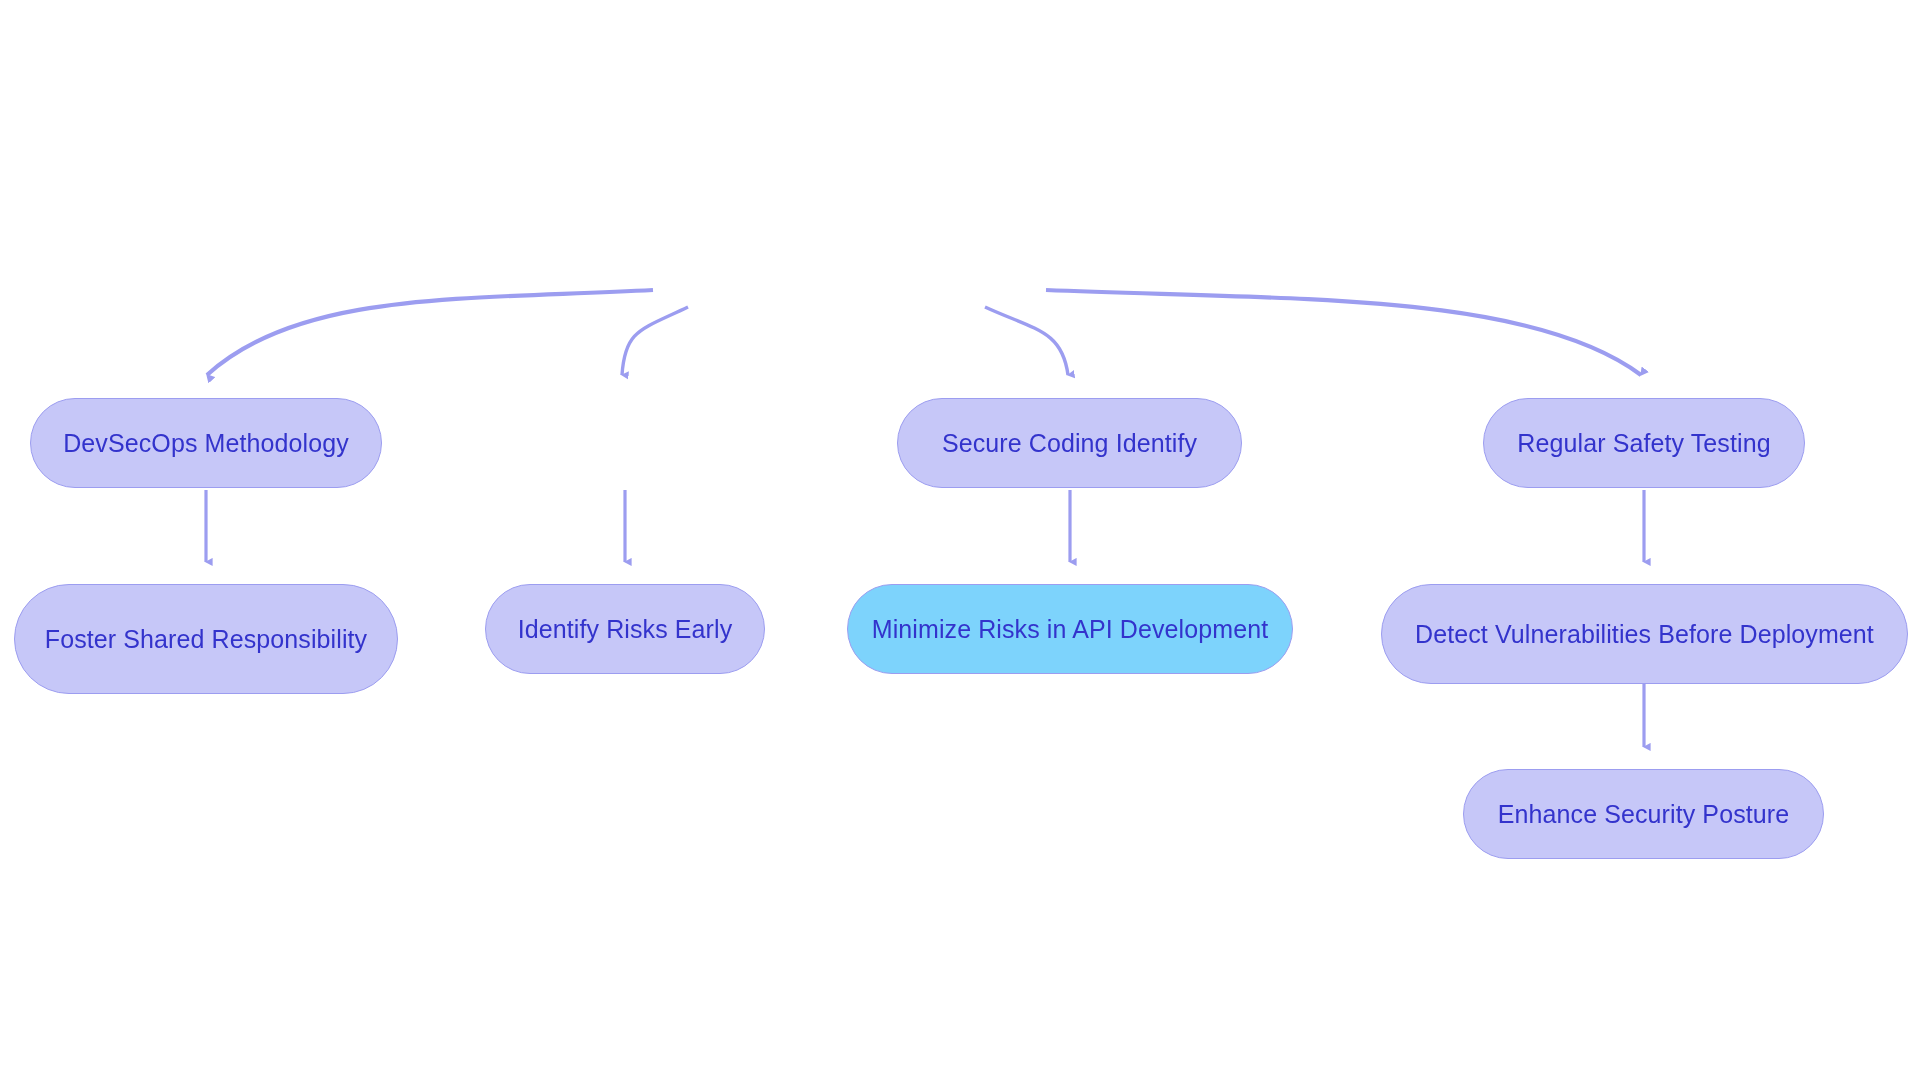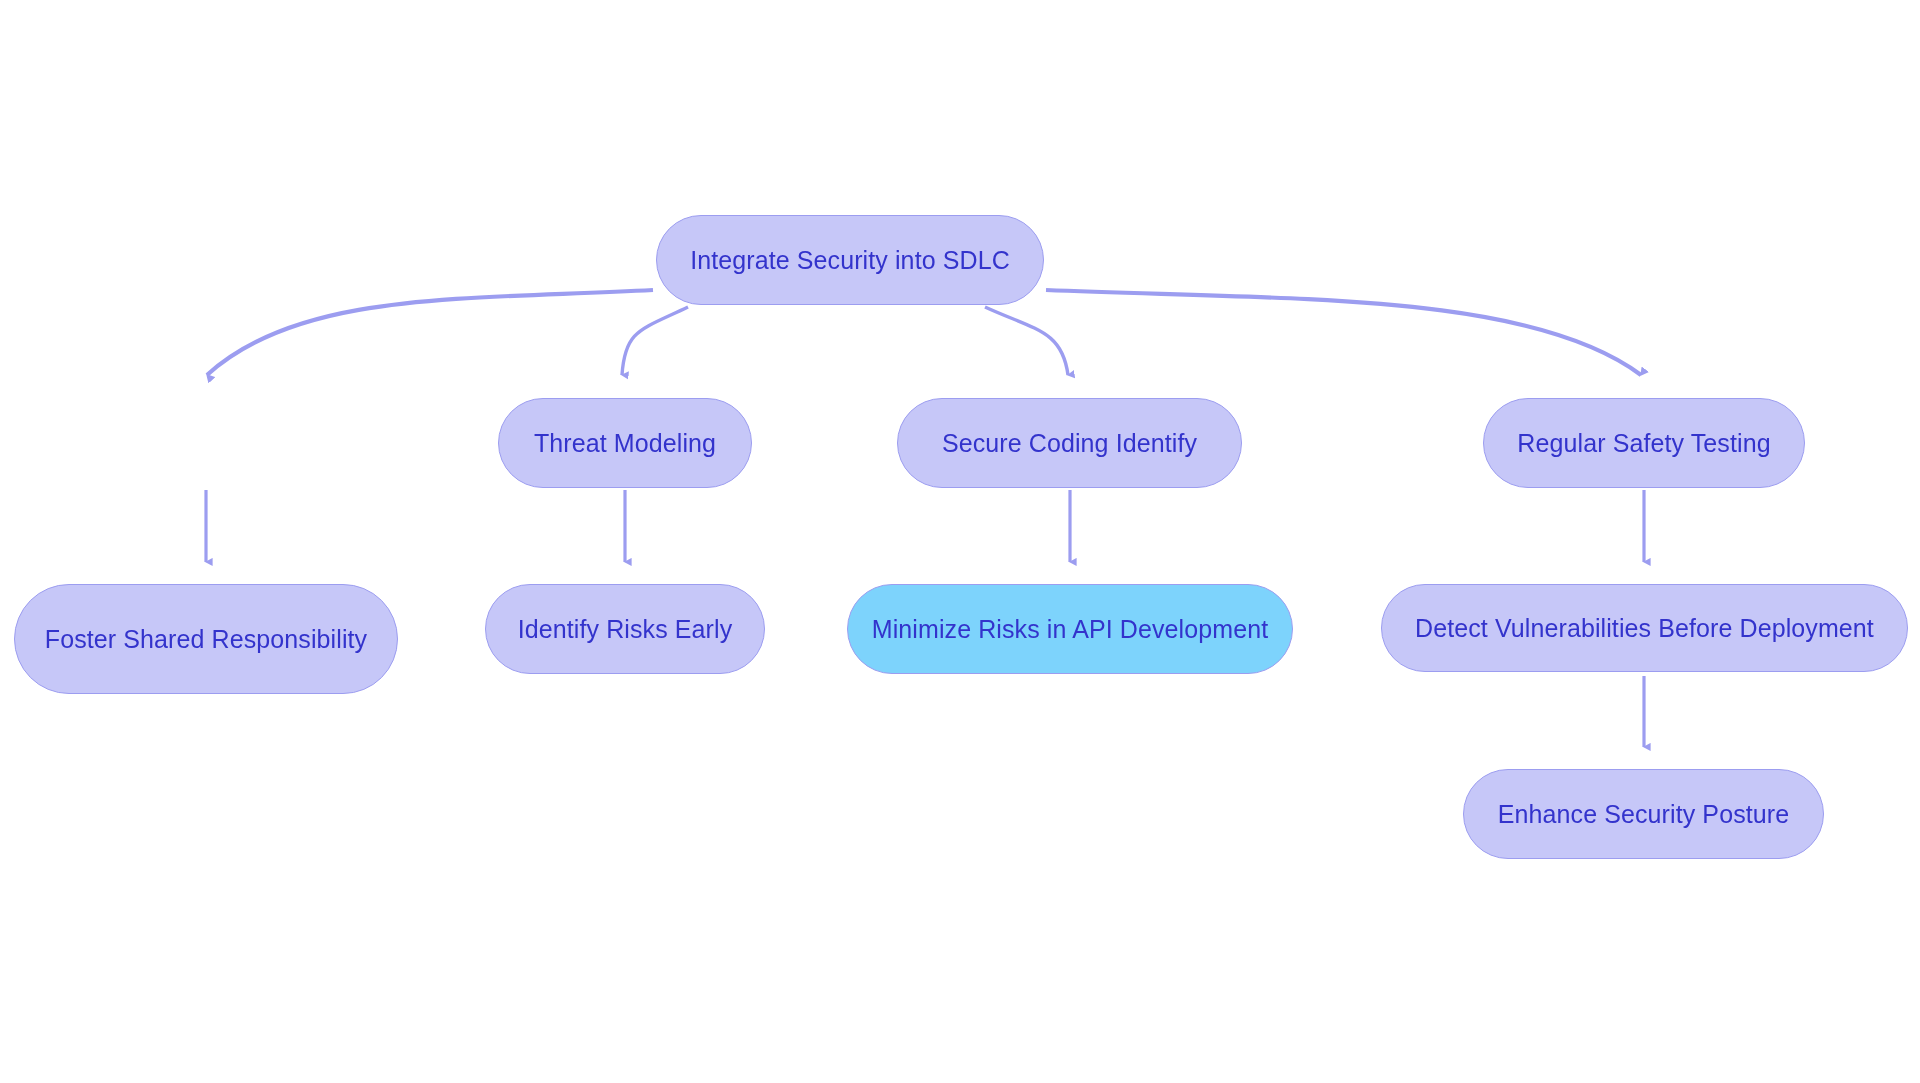--- a/index.html
+++ b/index.html
@@ -71,28 +71,25 @@
 
     <path d="M 625 490 L 625 562" fill="none" stroke="#9c9df0" stroke-width="3.2" marker-end="url(#arrow-thin)"></path>
 
     <path d="M 1070 490 L 1070 562" fill="none" stroke="#9c9df0" stroke-width="3.2" marker-end="url(#arrow-thin)"></path>
 
     <path d="M 1644 490 L 1644 562" fill="none" stroke="#9c9df0" stroke-width="3.2" marker-end="url(#arrow-thin)"></path>
 
     <path d="M 1644 676 L 1644 747" fill="none" stroke="#9c9df0" stroke-width="3.2" marker-end="url(#arrow-thin)"></path>
   </svg>
 
-  <div class="node" style="left: 656px; top: 215px; width: 388px; height: 90px; background: rgb(198, 199, 248); border-color: rgb(156, 157, 240); color: rgb(51, 51, 204);">
-    <span class="node-label">Integrate Security into SDLC</span>
+
+  <div class="node" style="left: 30px; top: 398px; width: 352px; height: 90px; background: rgb(198, 199, 248); border-color: rgb(156, 157, 240); color: rgb(51, 51, 204);">
+    <span class="node-label">DevSecOps Methodology</span>
   </div>
 
-
-  <div class="node" style="left: 498px; top: 398px; width: 254px; height: 90px; background: rgb(198, 199, 248); border-color: rgb(156, 157, 240); color: rgb(51, 51, 204);">
-    <span class="node-label">Threat Modeling</span>
-  </div>
 
   <div class="node" style="left: 897px; top: 398px; width: 345px; height: 90px; background: rgb(198, 199, 248); border-color: rgb(156, 157, 240); color: rgb(51, 51, 204);">
     <span class="node-label">Secure Coding Identify</span>
   </div>
 
   <div class="node" style="left: 1483px; top: 398px; width: 322px; height: 90px; background: rgb(198, 199, 248); border-color: rgb(156, 157, 240); color: rgb(51, 51, 204); align-items: center;">
     <span class="node-label">Regular Safety Testing</span>
   </div>
 
   <div class="node" style="left: 14px; top: 584px; width: 384px; height: 110px; background: rgb(198, 199, 248); border-color: rgb(156, 157, 240); color: rgb(51, 51, 204);">
@@ -100,21 +97,21 @@
   </div>
 
   <div class="node" style="left: 485px; top: 584px; width: 280px; height: 90px; background: rgb(198, 199, 248); border-color: rgb(156, 157, 240); color: rgb(51, 51, 204);">
     <span class="node-label">Identify Risks Early</span>
   </div>
 
   <div class="node" style="left: 847px; top: 584px; width: 446px; height: 90px; background: #7dd3fc; border-color: rgb(156, 157, 240); color: rgb(51, 51, 204);">
     <span class="node-label">Minimize Risks in API Development</span>
   </div>
 
-  <div class="node" style="left: 1381px; top: 584px; width: 527px; height: 88px; background: rgb(198, 199, 248); border-color: rgb(156, 157, 240); color: rgb(51, 51, 204);">
+  <div class="node" style="left: 1381px; top: 584px; width: 527px; height: 100px; background: rgb(198, 199, 248); border-color: rgb(156, 157, 240); color: rgb(51, 51, 204);">
     <span class="node-label">Detect Vulnerabilities Before Deployment</span>
   </div>
 
   <div class="node" style="left: 1463px; top: 769px; width: 361px; height: 90px; background: rgb(198, 199, 248); border-color: rgb(156, 157, 240); color: rgb(51, 51, 204); text-align: center;">
     <span class="node-label">Enhance Security Posture</span>
   </div>
 
 </div>
 
 </body></html>

